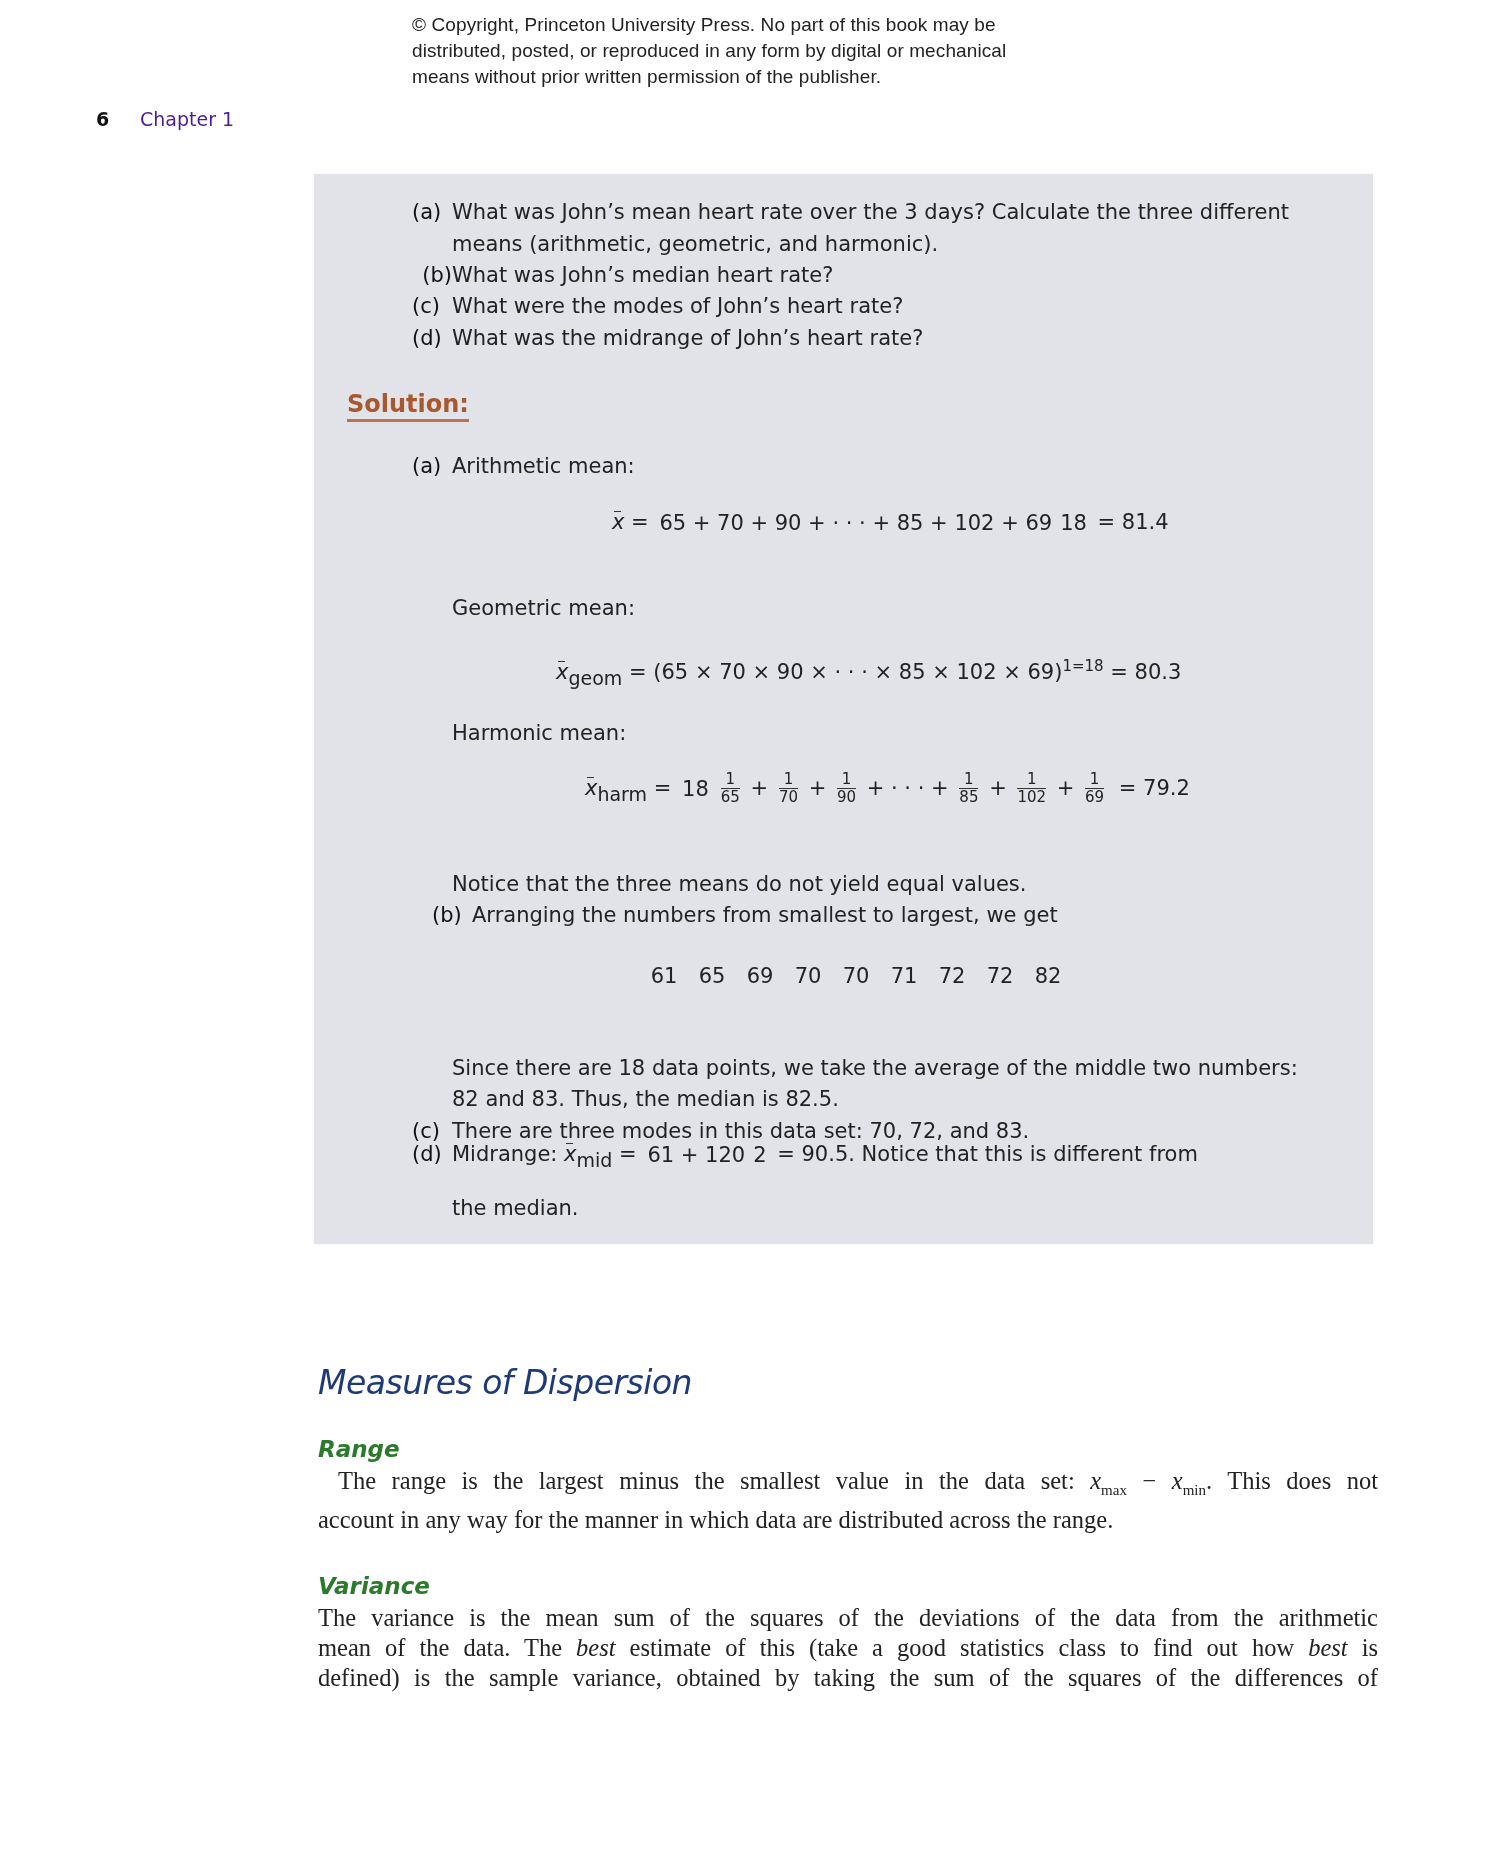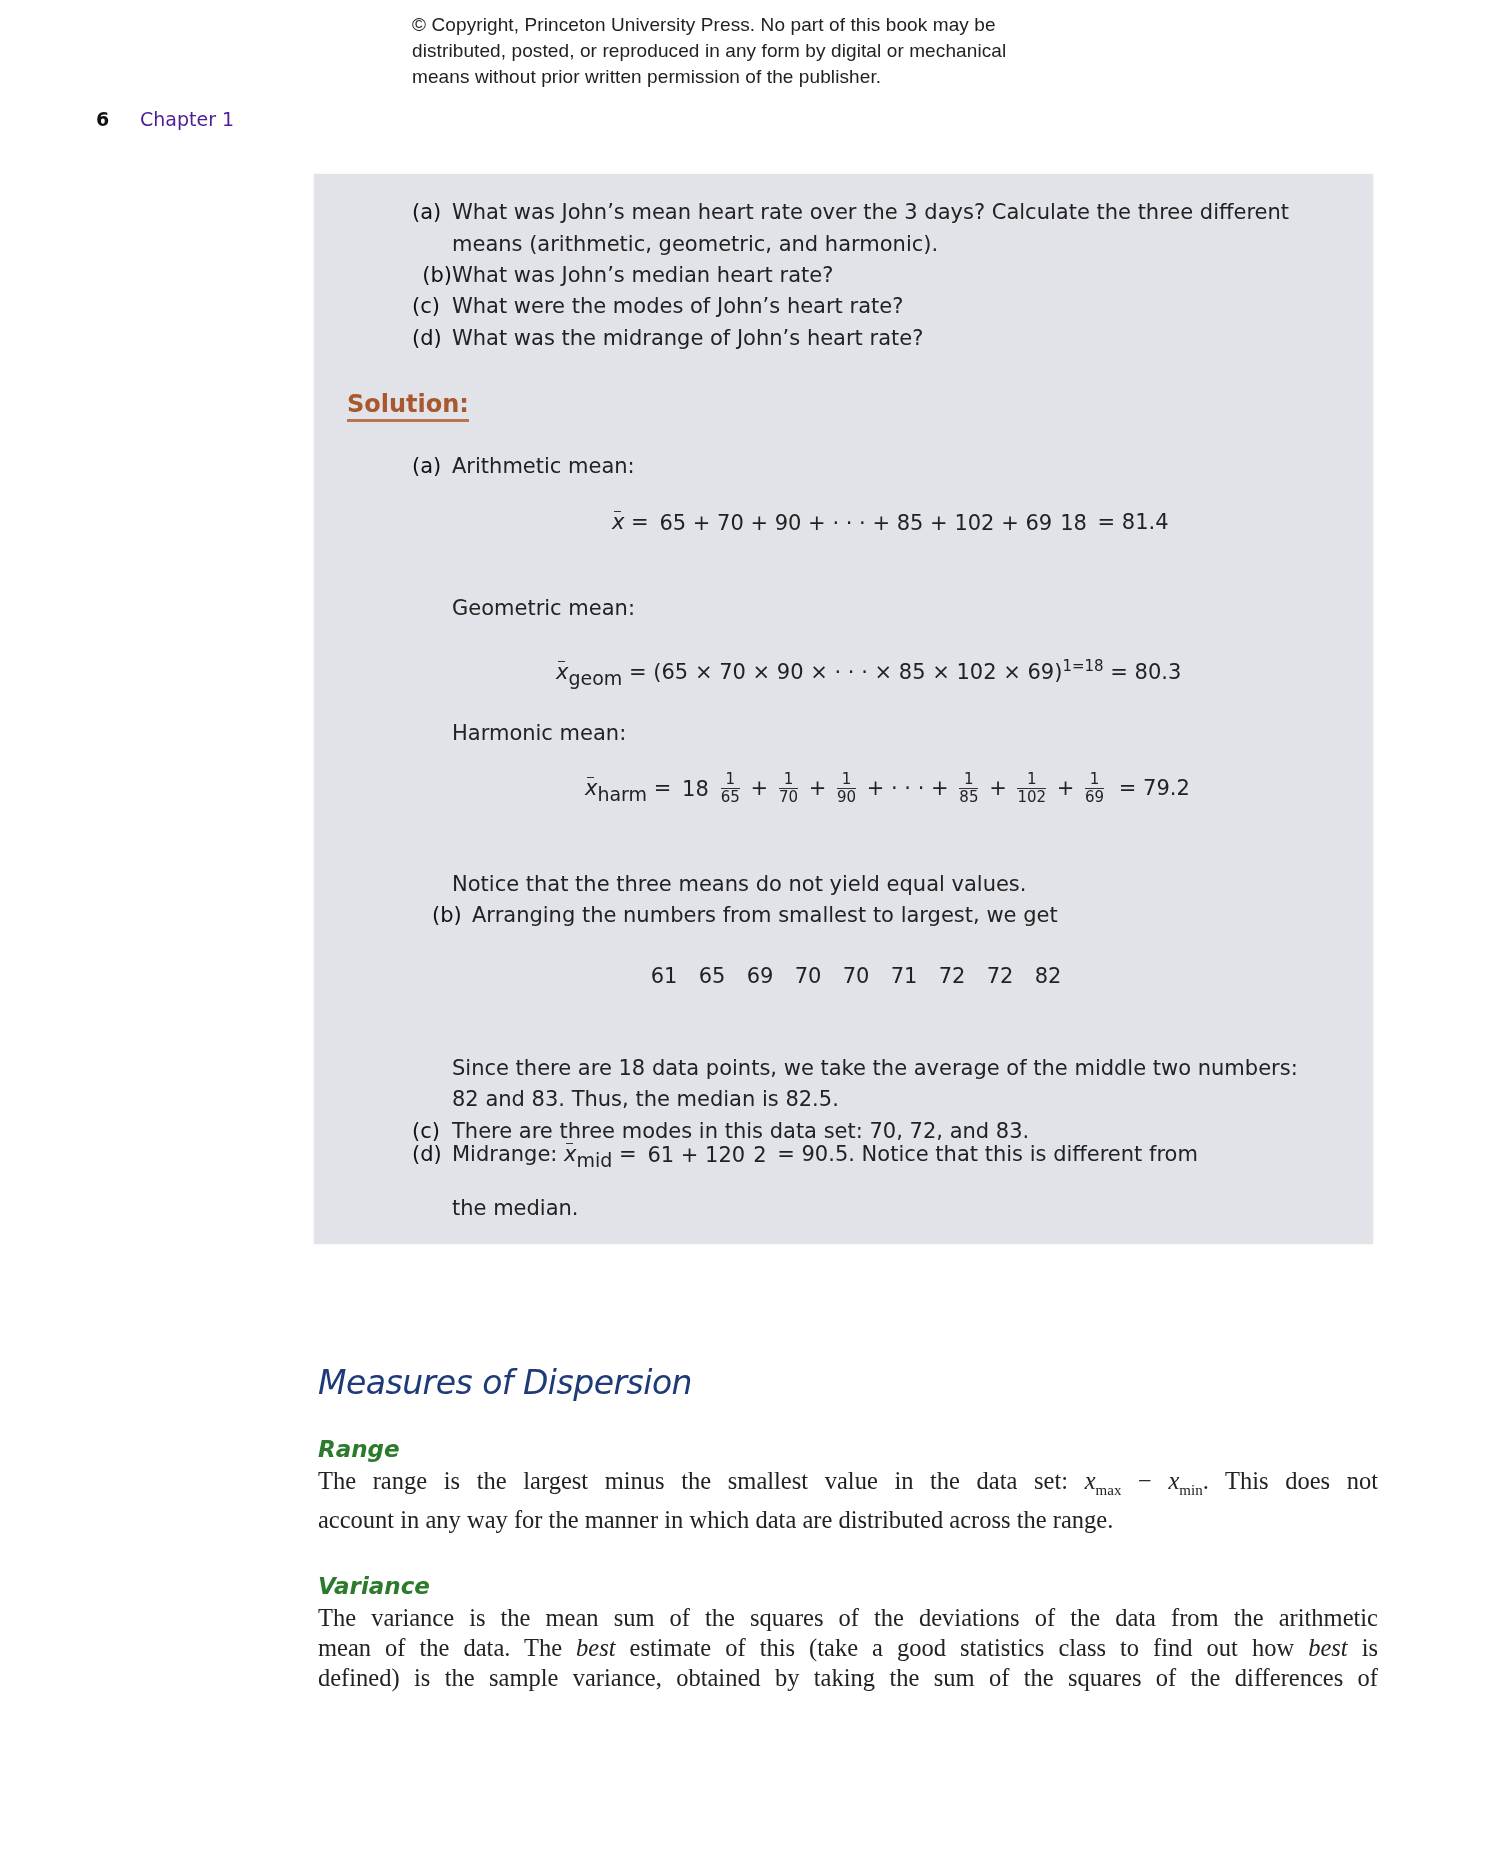--- a/index.html
+++ b/index.html
@@ -173,21 +173,21 @@
     <span class="num">2</span>
   </span>
   <span>= 90.5. Notice that this is different from</span>
 </div>
 <div class="abs sans ind" style="top:1196px;">the median.</div>
 
 <div class="abs h2">Measures of Dispersion</div>
 
 <div class="abs h3" style="top:1436px;">Range</div>
 <div class="abs body" style="top:1466px;">
-  <div style="text-align:justify; text-align-last:justify;">
+  <div style="text-align:justify; text-align-last:justify;margin-left:20px;">
     <span>The range is the largest minus the smallest value in the data set: </span><span class="it">x</span><sub class="small">max</sub><span> − </span><span class="it">x</span><sub class="small">min</sub><span>. This does not</span>
   </div>
   <div class="last">account in any way for the manner in which data are distributed across the range.</div>
 </div>
 
 <div class="abs h3" style="top:1573px;">Variance</div>
 <div class="abs body" style="top:1603px;">
   <div style="text-align-last:justify;">The variance is the mean sum of the squares of the deviations of the data from the arithmetic</div>
   <div style="text-align-last:justify;">
     <span>mean of the data. The </span><span class="it">best</span><span> estimate of this (take a good statistics class to find out how </span><span class="it">best</span><span> is</span>

